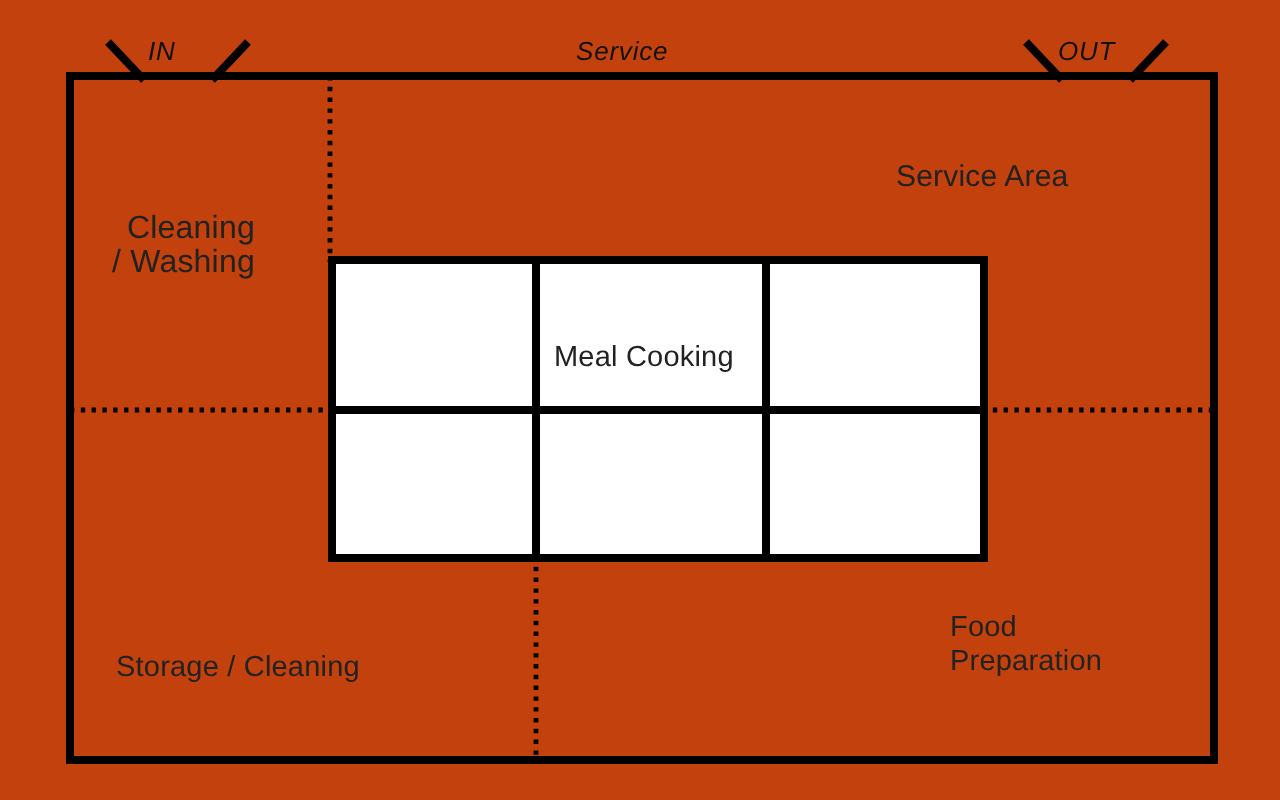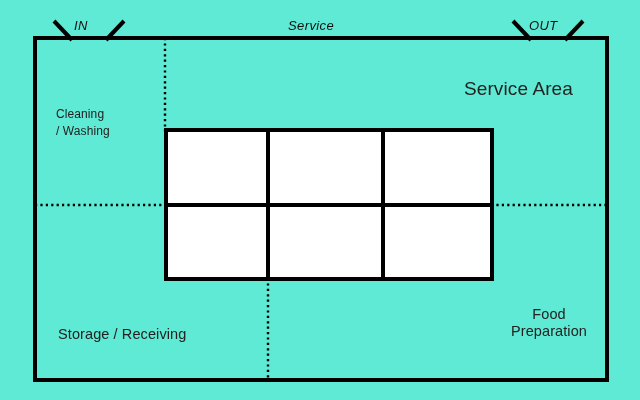--- a/index.html
+++ b/index.html
@@ -5,21 +5,21 @@
 <style>
   html, body {
     margin: 0;
     padding: 0;
     background: #ffffff;
   }
   #canvas {
     position: relative;
     width: 640px;
     height: 400px;
-    background: #5eead4;
+    background: #c2410c;
     font-family: "Liberation Sans", sans-serif;
     overflow: hidden;
   }
   #diagram-svg {
     position: absolute;
     left: 0;
     top: 0;
     width: 640px;
     height: 400px;
     display: block;
@@ -39,26 +39,26 @@
     font-style: italic;
     font-size: 13px;
     letter-spacing: 0.4px;
     color: #111111;
   }
 
   #label-in        { left: 74px;  top: 17px; }
   #label-out       { left: 529px; top: 17px; }
   #label-island    { left: 288px; top: 17px; }
 
-  #label-service-area      { left: 448px; top: 80px;  font-size: 19px; margin-left: 16px; }
-  #label-cleaning-washing  { left: 56px;  top: 106px; font-size: 12px; }
+  #label-service-area      { left: 448px; top: 80px;  font-size: 15px; }
+  #label-cleaning-washing  { left: 56px;  top: 106px; font-size: 16px; text-align: right; }
   #label-meal-cooking      { left: 277px; top: 171px; font-size: 14.5px; }
   #label-storage-receiving { left: 58px;  top: 326px; font-size: 14.5px; }
-  #label-food-preparation  { left: 499px; top: 306px; font-size: 14.5px;
-                             width: 100px; text-align: center; }
+  #label-food-preparation  { left: 475px; top: 306px; font-size: 14.5px;
+                             width: 100px; text-align: left; }
 </style>
 </head>
 <body>
 
 <div id="canvas">
 
   <svg id="diagram-svg" viewBox="0 0 640 400">
 
     <rect x="35" y="38" width="572" height="342" fill="none" stroke="#000000" stroke-width="4"></rect>
 
@@ -92,19 +92,20 @@
 
   <div class="lbl lbl-italic" id="label-out">OUT</div>
 
   <div class="lbl lbl-italic" id="label-island">Service</div>
 
   <div class="lbl" id="label-service-area">Service Area</div>
 
   <div class="lbl" id="label-cleaning-washing">Cleaning
 / Washing</div>
 
+  <div class="lbl" id="label-meal-cooking">Meal Cooking</div>
 
-  <div class="lbl" id="label-storage-receiving">Storage / Receiving</div>
+  <div class="lbl" id="label-storage-receiving">Storage / Cleaning</div>
 
   <div class="lbl" id="label-food-preparation">Food
 Preparation</div>
 
 </div>
 
 </body></html>

